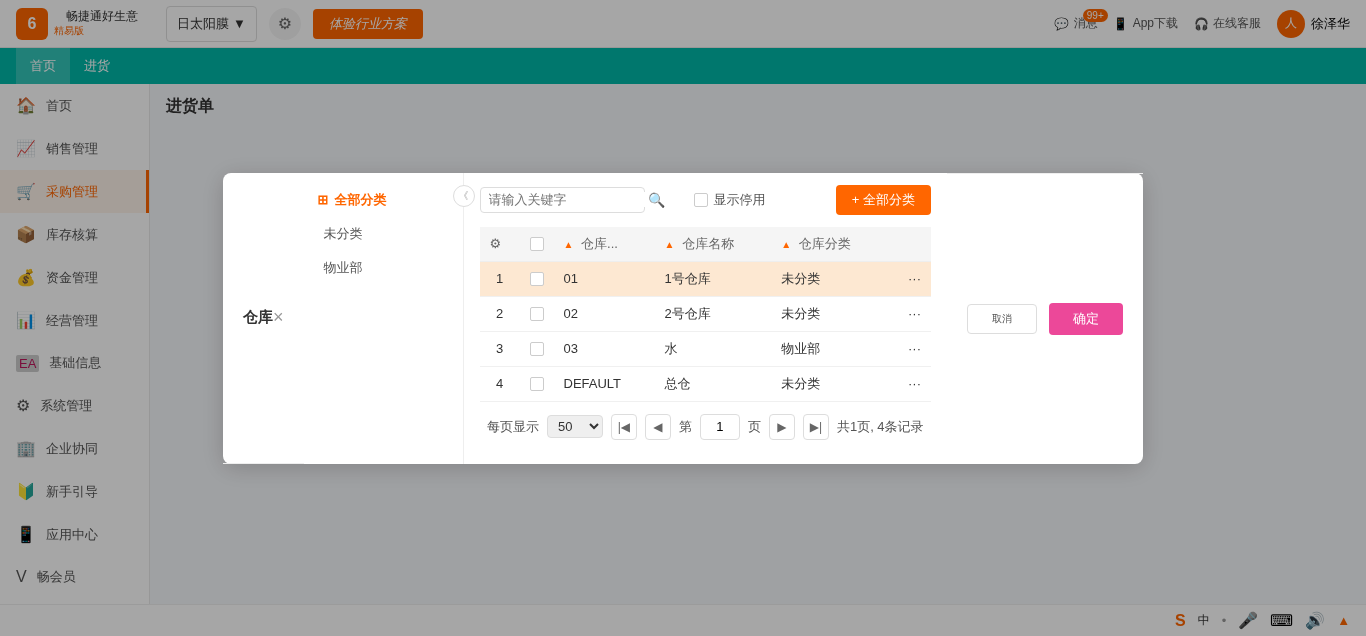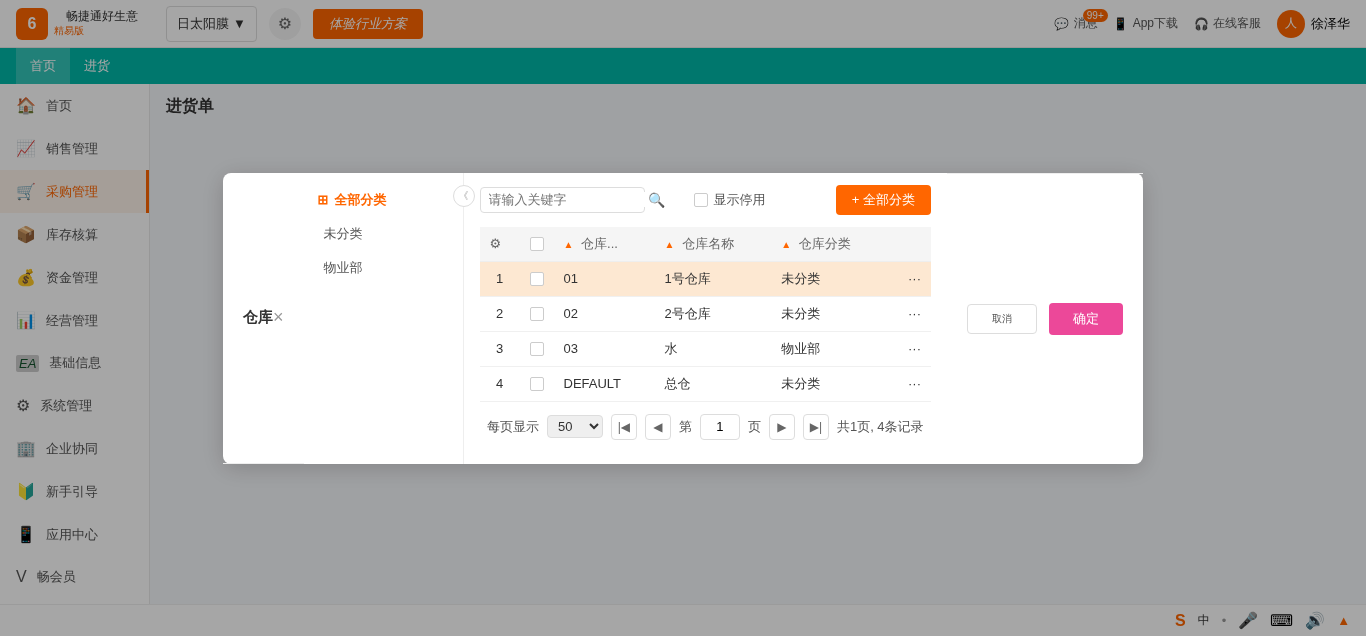--- a/index.html
+++ b/index.html
@@ -326,21 +326,21 @@
     </div>
     <div class="sidebar-item">
       <span class="sidebar-icon">💰</span>
       <span>资金管理</span>
     </div>
     <div class="sidebar-item">
       <span class="sidebar-icon">📊</span>
       <span>经营管理</span>
     </div>
     <div class="sidebar-item">
-      <span class="sidebar-icon" style="font-size:13px;background:#ccc;color:#14532d;padding:1px 3px;border-radius:2px;font-style:italic;">EA</span>
+      <span class="sidebar-icon" style="font-size:13px;background:#ccc;color:#be185d;padding:1px 3px;border-radius:2px;">EA</span>
       <span>基础信息</span>
     </div>
     <div class="sidebar-item">
       <span class="sidebar-icon">⚙</span>
       <span>系统管理</span>
     </div>
     <div class="sidebar-item">
       <span class="sidebar-icon">🏢</span>
       <span>企业协同</span>
     </div>

